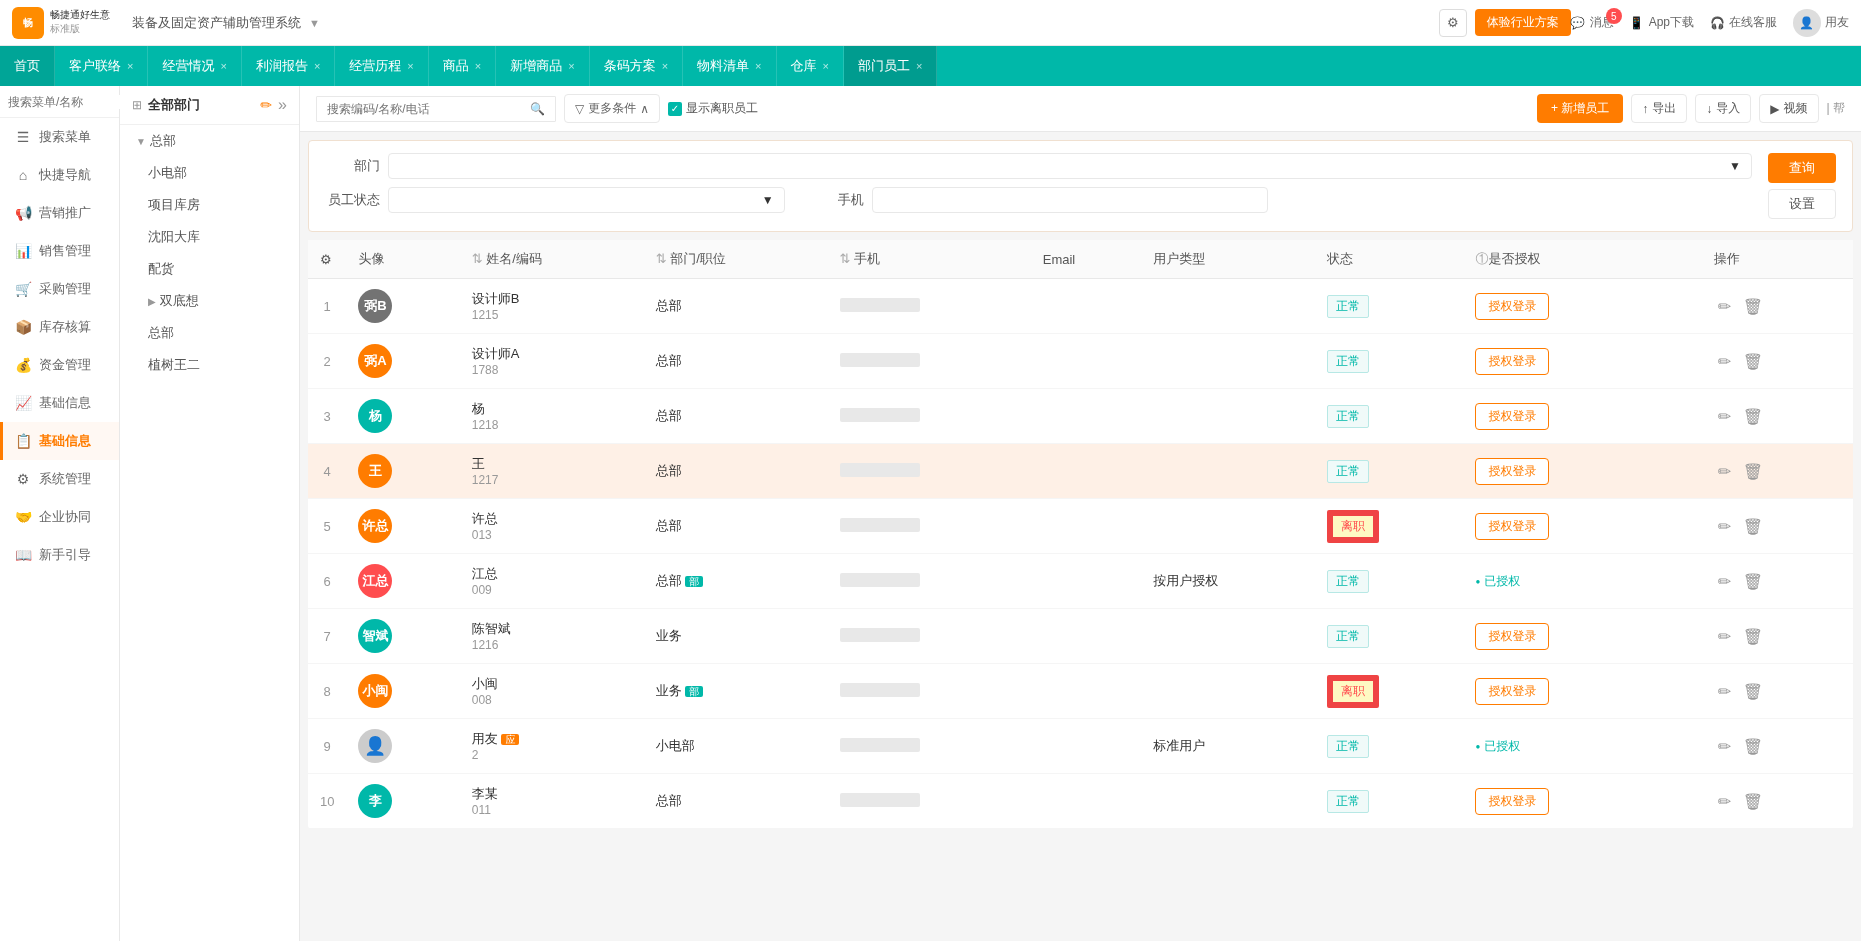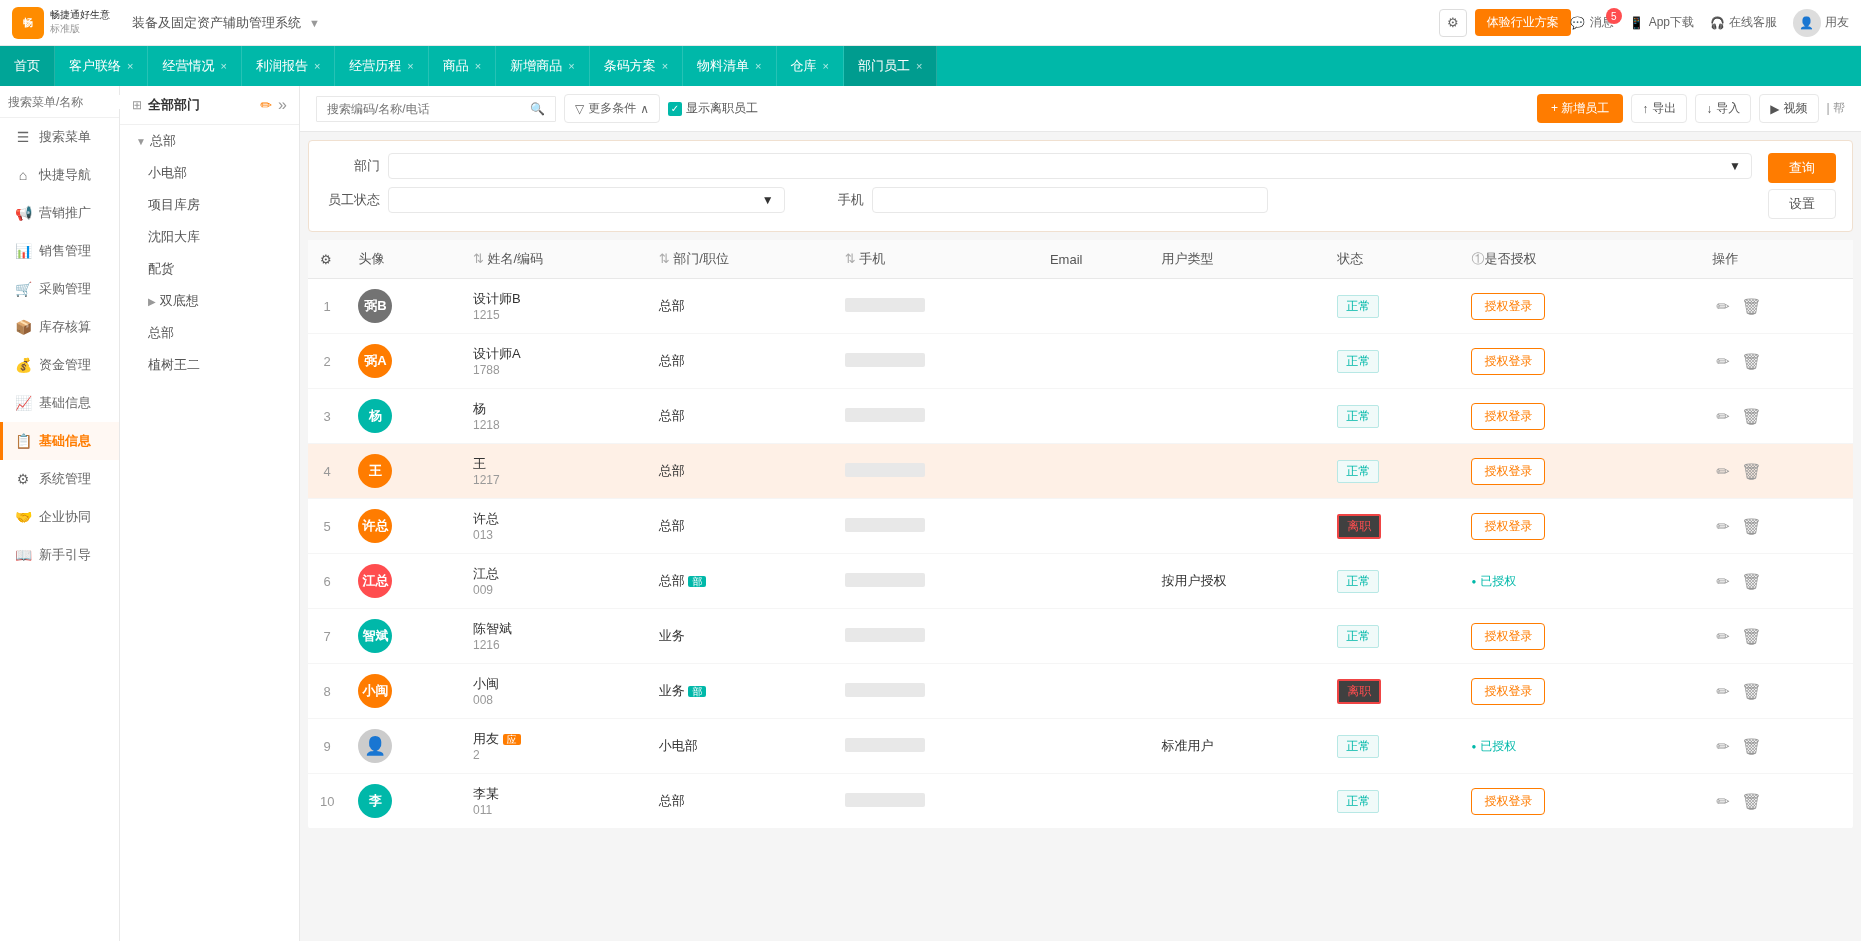--- a/index.html
+++ b/index.html
@@ -80,21 +80,21 @@
 
     
     .table-area { flex: 1; overflow-y: auto; padding: 8px; }
     .data-table { width: 100%; background: #fff; border-radius: 4px; border-collapse: collapse; }
     .data-table th { background: #fafafa; padding: 10px 12px; text-align: left; font-size: 13px; color: #555; font-weight: normal; border-bottom: 1px solid #e8e8e8; white-space: nowrap; }
     .data-table td { padding: 10px 12px; font-size: 13px; color: #333; border-bottom: 1px solid #f5f5f5; vertical-align: middle; }
     .data-table tr.highlighted td { background: #fef0e6; }
     .avatar-circle { width: 34px; height: 34px; border-radius: 50%; display: flex; align-items: center; justify-content: center; color: white; font-size: 13px; font-weight: bold; flex-shrink: 0; }
     .status-badge { display: inline-block; padding: 2px 8px; border-radius: 2px; font-size: 12px; }
     .status-normal { background: #f0faf9; color: #00b8a9; border: 1px solid #b7e8e5; }
-    .status-resigned { background: #404040; color: #ff4d4f; border: 2px solid #ef4444; }
+    .status-resigned { background: #fef9c3; color: #ff4d4f; border: 6px solid #ef4444; }
     .btn-authorize { border: 1px solid #ff7c00; color: #ff7c00; background: #fff; border-radius: 4px; padding: 4px 12px; font-size: 12px; cursor: pointer; white-space: nowrap; }
     .authorized { color: #00b8a9; font-size: 12px; display: flex; align-items: center; gap: 4px; }
     .authorized::before { content: '●'; font-size: 8px; }
     .op-btn { color: #999; font-size: 16px; cursor: pointer; padding: 2px 4px; }
     .phone-masked { display: inline-block; width: 80px; height: 14px; background: #e8e8e8; border-radius: 2px; }
     .dept-badge { background: #00b8a9; color: white; font-size: 10px; padding: 0 4px; border-radius: 2px; }
     .user-badge { background: #ff7c00; color: white; font-size: 10px; padding: 0 4px; border-radius: 2px; }
 
     
     .pagination { background: #fff; padding: 10px 16px; display: flex; align-items: center; gap: 8px; border-top: 1px solid #e8e8e8; flex-shrink: 0; font-size: 13px; color: #555; }

